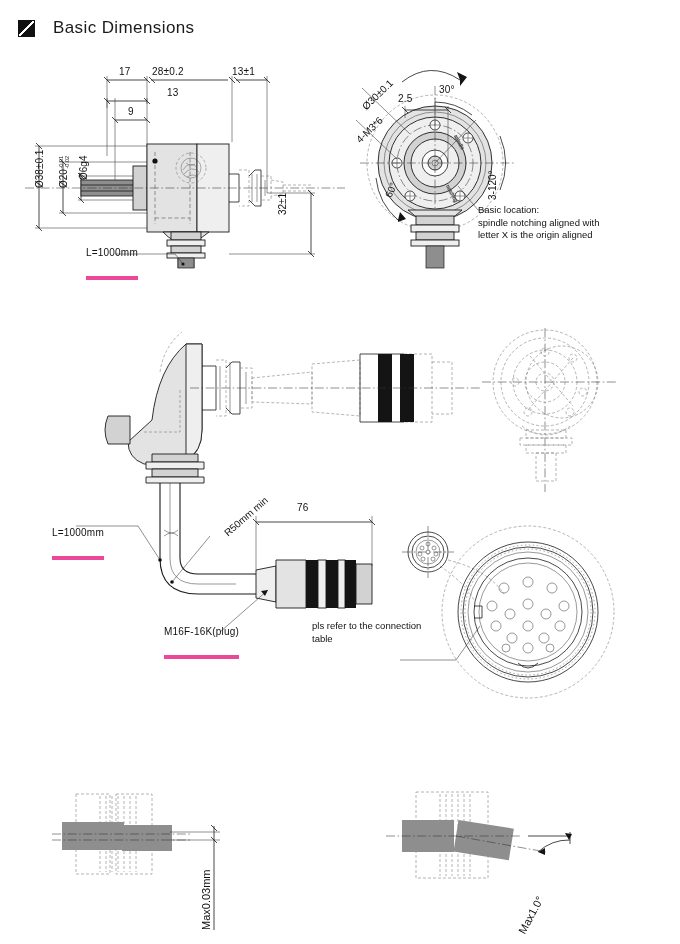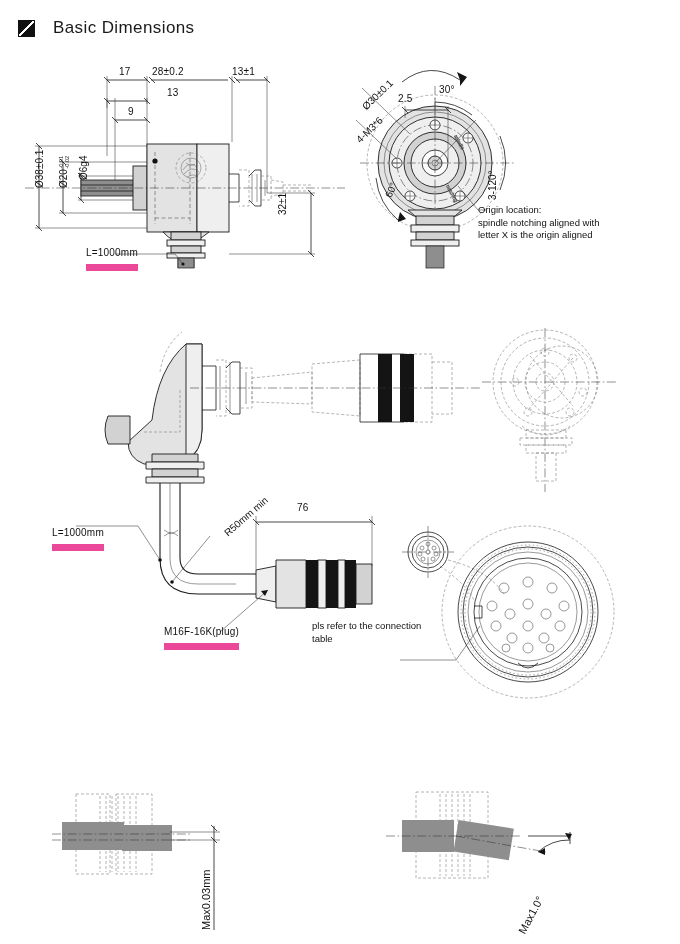--- a/index.html
+++ b/index.html
@@ -11,21 +11,21 @@
   .sec-head{position:absolute;display:flex;align-items:center;}
   .sq-bullet{width:17px;height:17px;background:#111;display:block;position:relative;}
   .sq-bullet:after{content:"";position:absolute;left:1px;top:1px;width:15px;height:15px;
       background:linear-gradient(135deg,transparent 45%,#fff 46%,#fff 54%,transparent 55%);}
   .rd-bullet{width:11px;height:11px;background:#444;border-radius:50%;display:block;position:relative;}
   .rd-bullet:after{content:"";position:absolute;left:2px;top:2px;width:4px;height:4px;background:#8a8a8a;border-radius:50%;}
   .sec-title{font-size:17px;letter-spacing:.4px;color:#1b1b1b;white-space:nowrap;}
 
   
   .dim{position:absolute;font-size:10px;color:#111;white-space:nowrap;letter-spacing:.2px;}
-  .dim.u{border-bottom:7px solid #ec4899;padding-bottom:6px;}
+  .dim.u{border-bottom:4px solid #ec4899;padding-bottom:18px;}
   .note{position:absolute;font-size:9.5px;line-height:12.5px;color:#111;white-space:nowrap;}
   .note .ln{display:block;}
   .vtxt{position:absolute;font-size:10px;color:#111;white-space:nowrap;
         transform-origin:0 0;transform:rotate(-90deg);}
   .rtxt{position:absolute;font-size:10px;color:#111;white-space:nowrap;transform-origin:0 0;}
 
   
   .tolstack{display:inline-flex;flex-direction:column;justify-content:center;
             font-size:5.6px;line-height:6px;vertical-align:middle;margin-left:.5px;}
 
@@ -271,21 +271,21 @@
   </svg>
 
   <div class="rtxt" style="left:360px;top:104px;transform:rotate(-44deg);">Ø30±0.1</div>
   <div class="rtxt" style="left:354px;top:137px;transform:rotate(-44deg);">4-M3*6</div>
   <div class="dim" style="left:398px;top:93px;">2.5</div>
   <div class="dim" style="left:439px;top:84px;">30°</div>
   <div class="rtxt" style="left:383px;top:195px;transform:rotate(-68deg);">60°</div>
   <div class="vtxt" style="left:487px;top:200px;">3-120°</div>
 
   <div class="note" style="left:478px;top:204px;">
-    <span class="ln">Origin location:</span>
+    <span class="ln">Basic location:</span>
     <span class="ln">spindle notching aligned with</span>
     <span class="ln">letter X is the origin aligned</span>
   </div>
   </div>
 
   <div>
   <svg width="420" height="360" style="left:60px;top:320px;" viewBox="0 0 420 360">
 
     <path class="body-f" d="M92 100 q6 -52 34 -76 l16 0 l0 86 q0 26 -22 34 l-36 0 q-16 -6 -16 -22 Z"></path>
     <path class="body-f3" d="M126 24 l16 0 l0 86 q0 22 -16 30 Z"></path>

